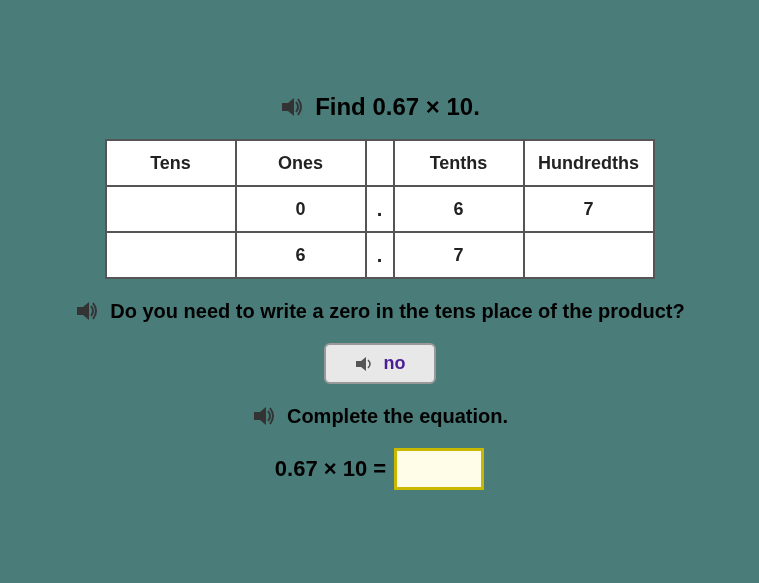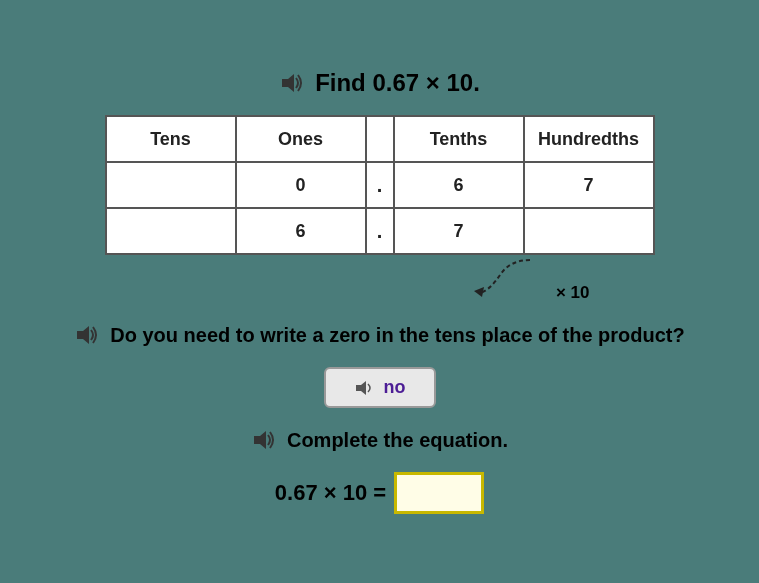--- a/index.html
+++ b/index.html
@@ -35,21 +35,21 @@
     .speaker-icon {
       width: 28px;
       height: 28px;
       display: inline-flex;
       align-items: center;
       justify-content: center;
     }
 
     .table-section {
       display: flex;
-      flex-direction: column;
+      flex-direction: row;
       align-items: center;
     }
 
     table {
       border-collapse: collapse;
       background: white;
     }
 
     table th, table td {
       border: 2px solid #555;
@@ -180,28 +180,20 @@
         <tr>
           <td></td>
           <td>6</td>
           <td class="decimal-cell">.</td>
           <td>7</td>
           <td></td>
         </tr>
       </tbody>
     </table>
 
-    <div class="arrow-container">
-      <svg class="arrow-svg" width="100" height="48" viewBox="0 0 100 48">
-
-        <path d="M80,5 Q60,5 50,20 Q40,35 30,38" stroke="#222" stroke-width="2" fill="none" stroke-dasharray="4,3"></path>
-        <polygon points="24,36 34,32 32,42" fill="#222"></polygon>
-      </svg>
-      <div style="position:absolute; right:0; bottom:0; font-size:17px; font-weight:bold; color:#000;">× 10</div>
-    </div>
   </div>
 
   <div class="question-row">
     <span class="speaker-icon">
       <svg width="26" height="22" viewBox="0 0 26 22">
         <polygon points="2,7 8,7 14,2 14,20 8,15 2,15" fill="#333"></polygon>
         <path d="M16,6 Q20,11 16,16" stroke="#333" stroke-width="2" fill="none"></path>
         <path d="M18,3 Q24,11 18,19" stroke="#333" stroke-width="2" fill="none"></path>
       </svg>
     </span>

